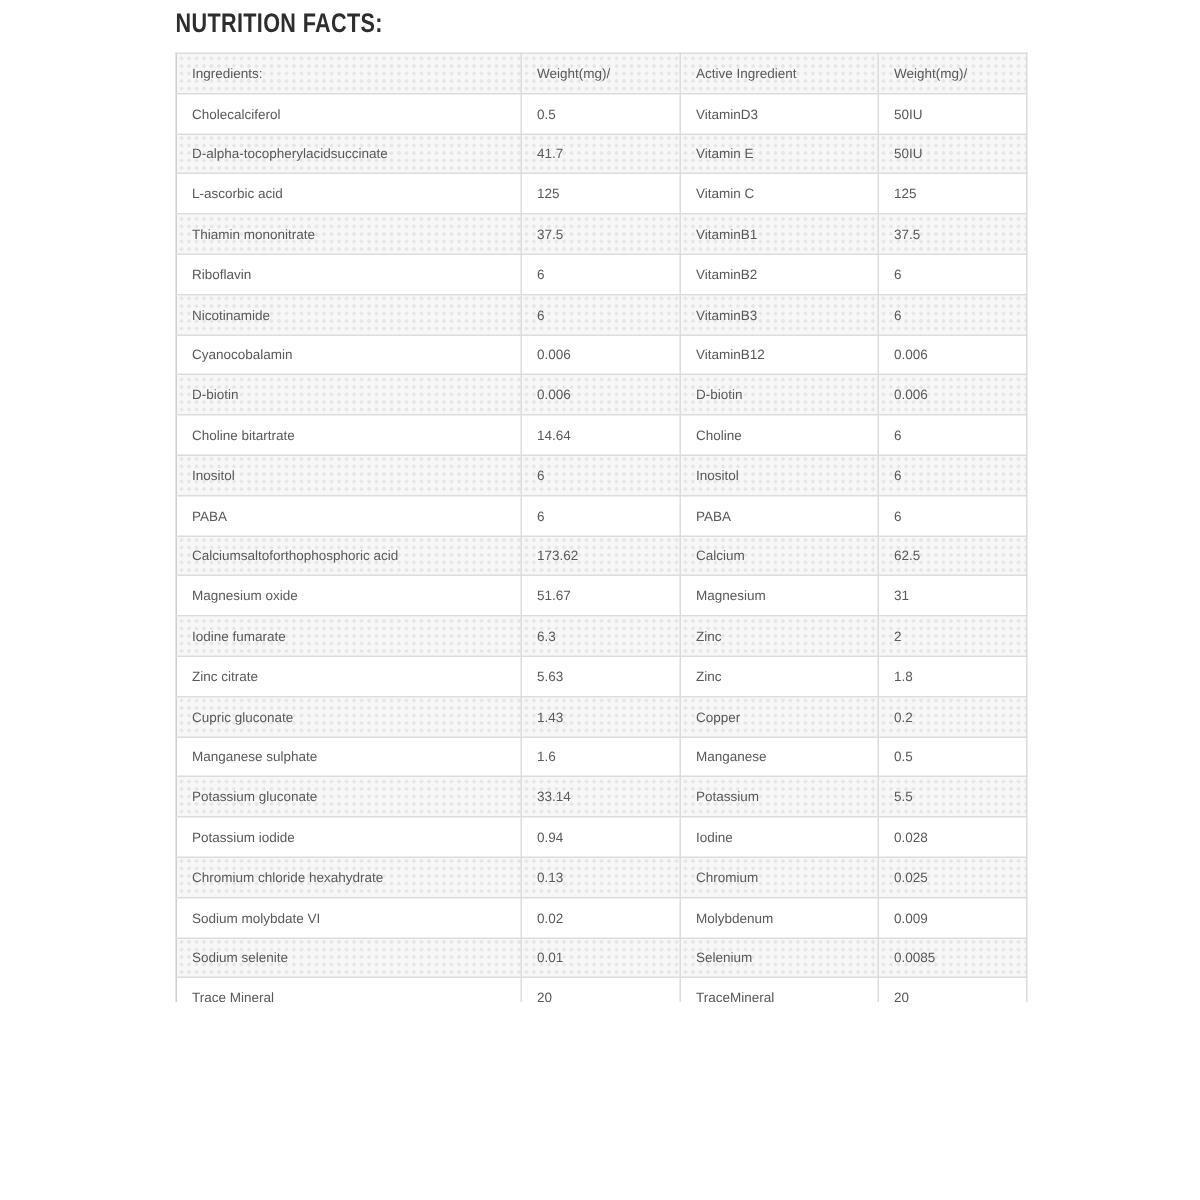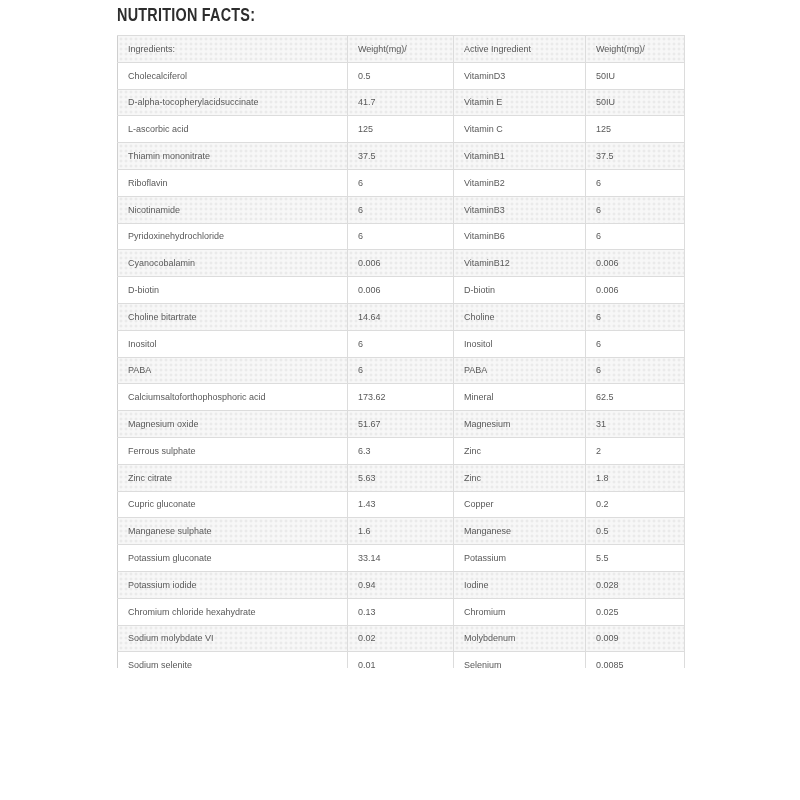--- a/index.html
+++ b/index.html
@@ -115,26 +115,20 @@
           <td>VitaminB2</td>
           <td>6</td>
         </tr>
         <tr>
           <td>Nicotinamide</td>
           <td>6</td>
           <td>VitaminB3</td>
           <td>6</td>
         </tr>
         <tr>
-          <td>Pyridoxinehydrochloride</td>
-          <td>6</td>
-          <td>VitaminB6</td>
-          <td>6</td>
-        </tr>
-        <tr>
           <td>Cyanocobalamin</td>
           <td>0.006</td>
           <td>VitaminB12</td>
           <td>0.006</td>
         </tr>
         <tr>
           <td>D-biotin</td>
           <td>0.006</td>
           <td>D-biotin</td>
           <td>0.006</td>
@@ -153,31 +147,31 @@
         </tr>
         <tr>
           <td>PABA</td>
           <td>6</td>
           <td>PABA</td>
           <td>6</td>
         </tr>
         <tr>
           <td>Calciumsaltoforthophosphoric acid</td>
           <td>173.62</td>
-          <td>Mineral</td>
+          <td>Calcium</td>
           <td>62.5</td>
         </tr>
         <tr>
           <td>Magnesium oxide</td>
           <td>51.67</td>
           <td>Magnesium</td>
           <td>31</td>
         </tr>
         <tr>
-          <td>Ferrous sulphate</td>
+          <td>Iodine fumarate</td>
           <td>6.3</td>
           <td>Zinc</td>
           <td>2</td>
         </tr>
         <tr>
           <td>Zinc citrate</td>
           <td>5.63</td>
           <td>Zinc</td>
           <td>1.8</td>
         </tr>

